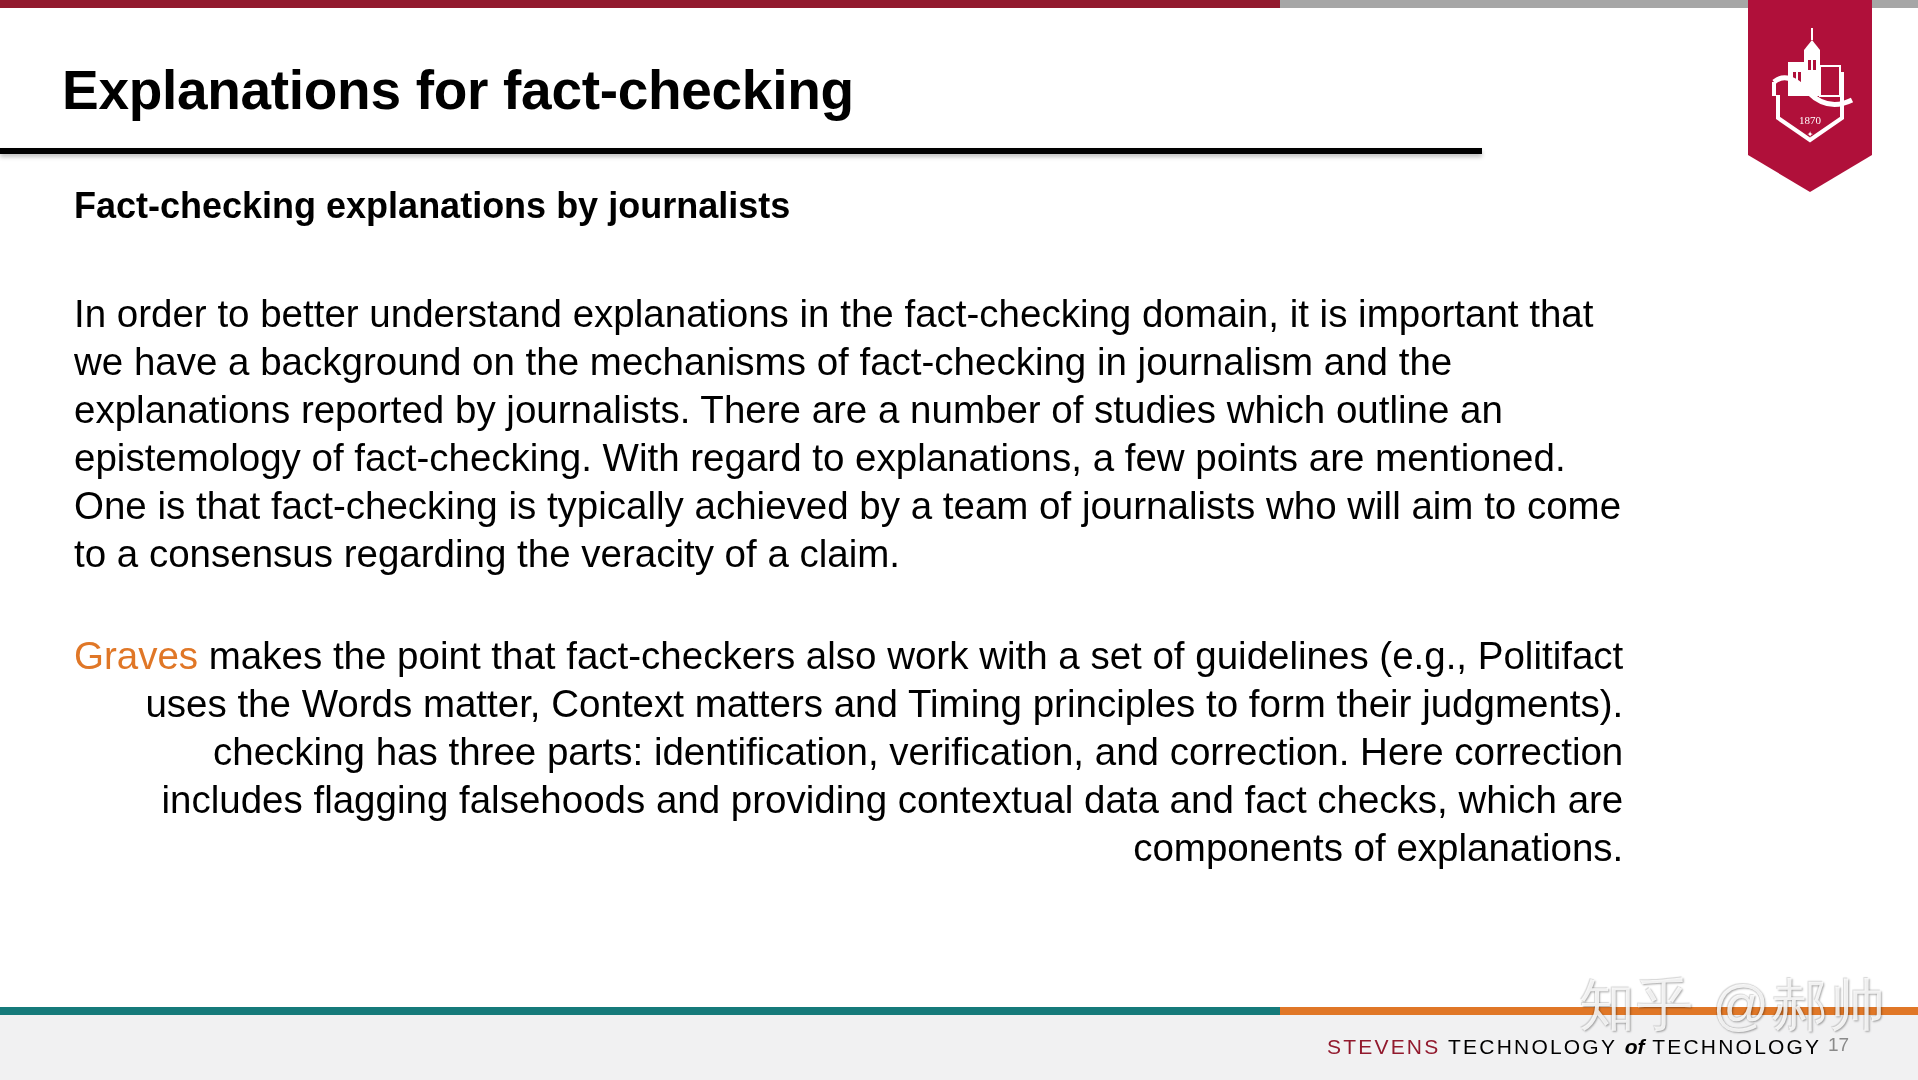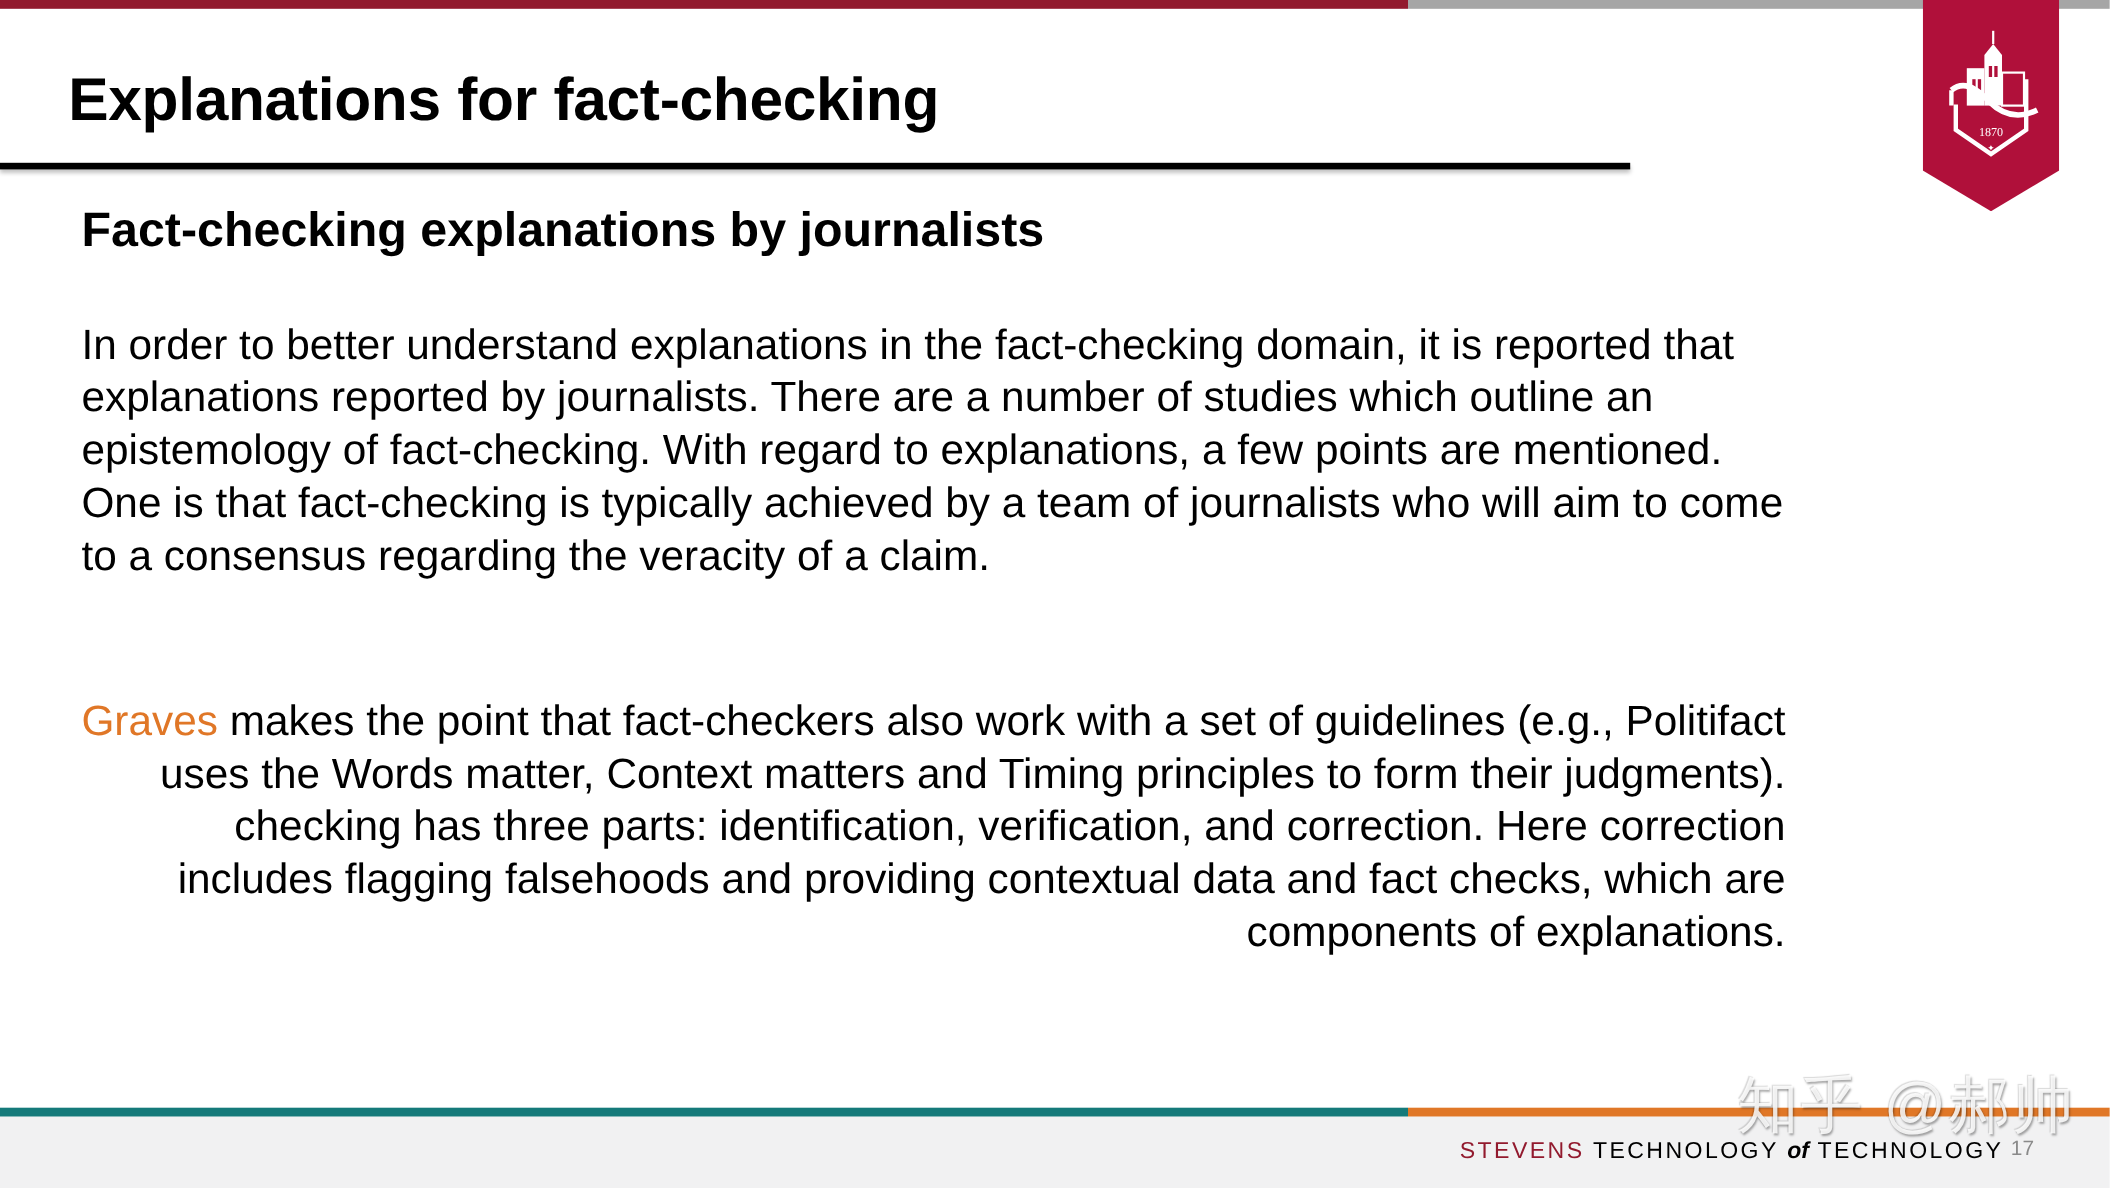--- a/index.html
+++ b/index.html
@@ -23,21 +23,21 @@
       white-space: nowrap;
     }
     .title-rule {
       position: absolute; left: 0; top: 148px; width: 1482px; height: 6px;
       background: #000;
       box-shadow: 0 3px 4px rgba(0,0,0,0.25);
     }
 
     .subtitle {
       position: absolute; left: 74px; top: 185px;
-      font-size: 44px; font-weight: bold; white-space: nowrap;
+      font-size: 36px; font-weight: bold; white-space: nowrap;
     }
 
     .para {
       position: absolute; left: 74px;
       font-size: 38.5px; line-height: 48px; white-space: nowrap;
     }
     .para1 { top: 290px; }
     .para2 { top: 632px; text-align: right; }
     .line { display: block; }
     .accent { color: #e07727; }
@@ -94,21 +94,22 @@
     <text x="62" y="137" text-anchor="middle" font-family="Liberation Serif, serif" font-size="8" fill="#fff">✦</text>
   </svg>
 </div>
 
 <div class="title">Explanations for fact-checking</div>
 <div class="title-rule"></div>
 
 <div class="subtitle">Fact-checking explanations by journalists</div>
 
 <div class="para para1">
-  <span class="line">In order to better understand explanations in the fact-checking domain, it is reported that</span>
+  <span class="line">In order to better understand explanations in the fact-checking domain, it is important that</span>
+  <span class="line">we have a background on the mechanisms of fact-checking in journalism and the</span>
   <span class="line">explanations reported by journalists. There are a number of studies which outline an</span>
   <span class="line">epistemology of fact-checking. With regard to explanations, a few points are mentioned.</span>
   <span class="line">One is that fact-checking is typically achieved by a team of journalists who will aim to come</span>
   <span class="line">to a consensus regarding the veracity of a claim.</span>
 </div>
 
 <div class="para para2">
   <span class="line"><span class="accent">Graves</span><span> makes the point that fact-checkers also work with a set of guidelines (e.g., Politifact</span></span>
   <span class="line">uses the Words matter, Context matters and Timing principles to form their judgments).</span>
   <span class="line">checking has three parts: identification, verification, and correction. Here correction</span>

